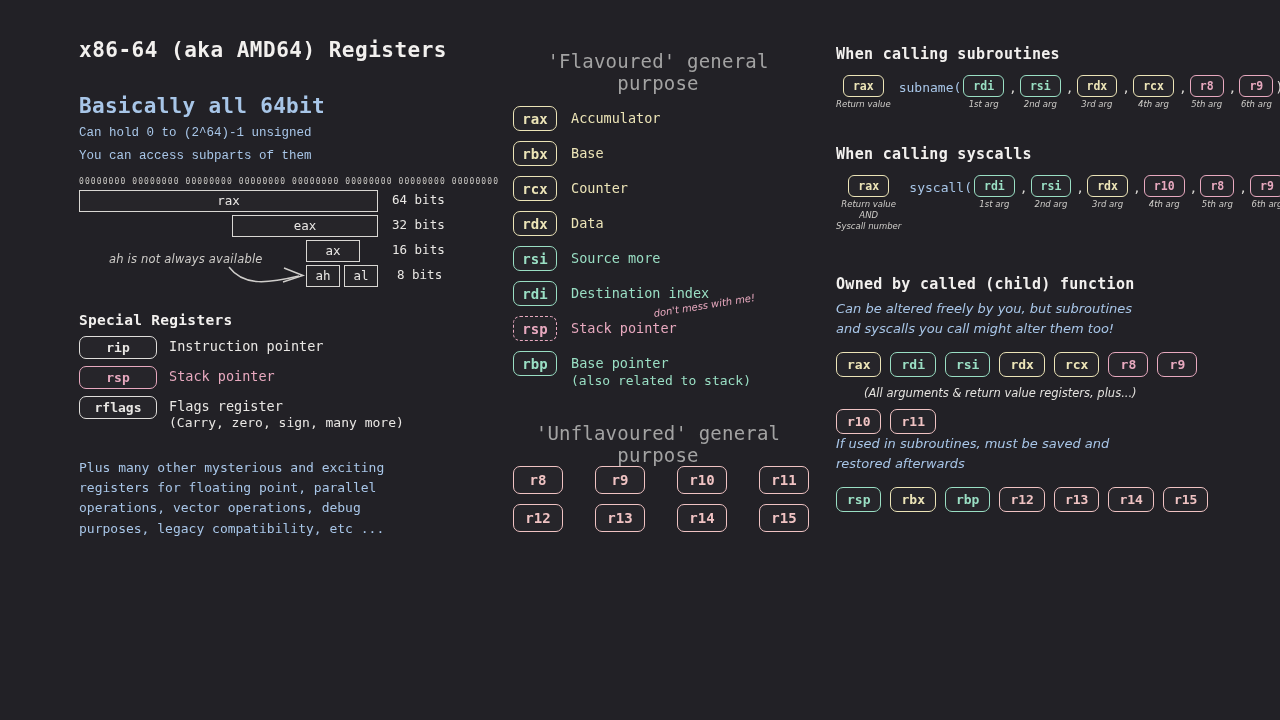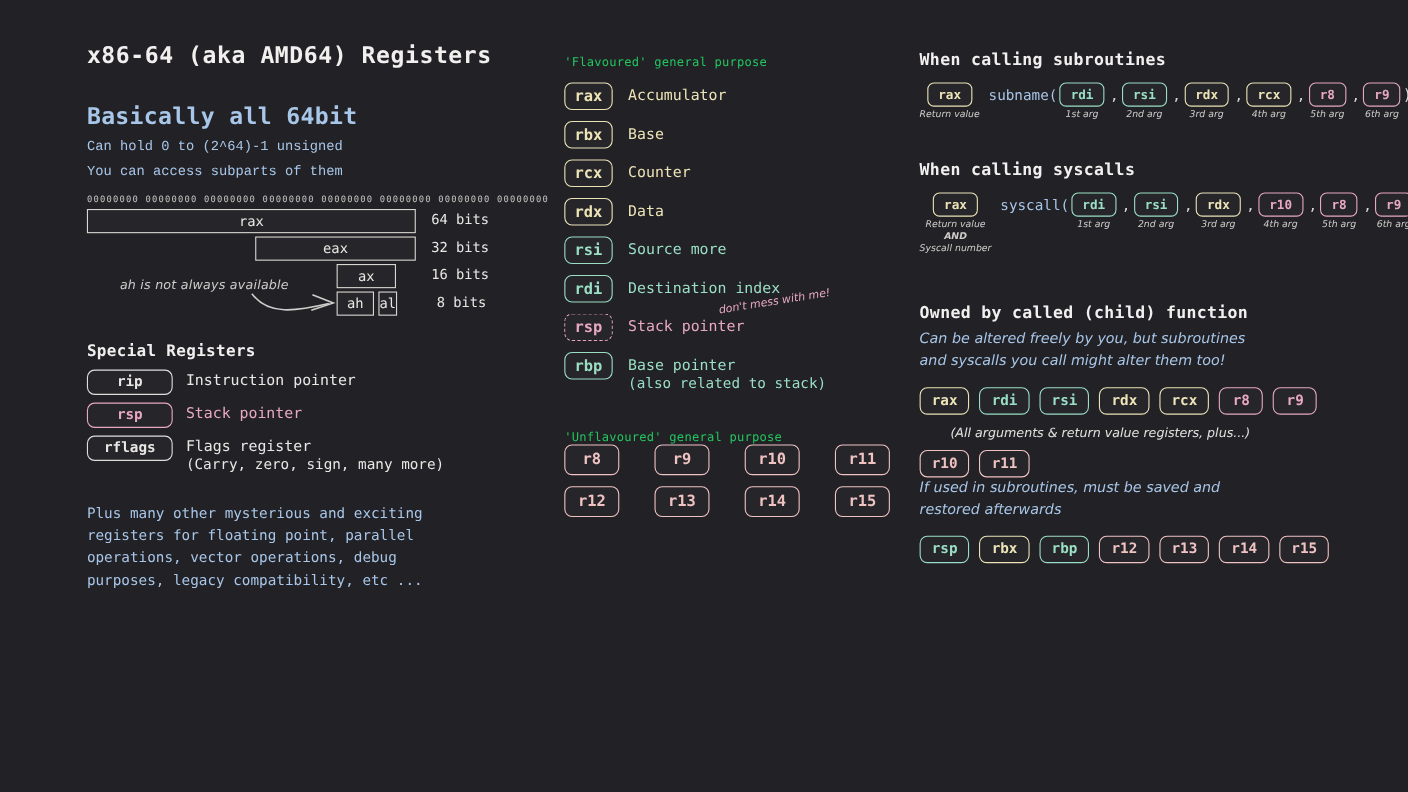--- a/index.html
+++ b/index.html
@@ -47,24 +47,25 @@
     font-family: Liberation Mono, monospace;
   }
   .h-white {
     font-size: 14.5px;
     font-weight: bold;
     color: #f2f0ee;
     margin: 0 0 8px 0;
     letter-spacing: .3px;
   }
   .h-mid {
-    font-size: 11px;
-    color: #22c55e;
+    font-size: 19px;
+    color: #a3a3a3;
     margin: 0 0 12px 0;
     letter-spacing: .2px;
+    text-align: center;
   }
   .hand {
     font-family: "DejaVu Sans", sans-serif;
     font-style: italic;
     font-size: 11.5px;
     color: #cfcdc9;
     letter-spacing: .2px;
   }
   .hand-blue {
     font-family: "DejaVu Sans", sans-serif;
@@ -178,21 +179,21 @@
       <div class="bitbar" style="left:0px;  top:0px;  width:299px;">rax</div>
       <div class="bitlabel" style="top:2px;">64 bits</div>
 
       <div class="bitbar" style="left:153px;top:25px; width:146px;">eax</div>
       <div class="bitlabel" style="top:27px;">32 bits</div>
 
       <div class="bitbar" style="left:227px;top:50px; width:54px;">ax</div>
       <div class="bitlabel" style="top:52px;">16 bits</div>
 
       <div class="bitbar" style="left:227px;top:75px; width:34px;">ah</div>
-      <div class="bitbar" style="left:265px;top:75px; width:17px;">al</div>
+      <div class="bitbar" style="left:265px;top:75px; width:34px;">al</div>
       <div class="bitlabel" style="top:77px; left:318px;">8 bits</div>
 
       <div class="hand" style="position:absolute; left:30px; top:62px;">ah is not always available</div>
 
       <svg class="arrow-svg" width="400" height="108">
         <path d="M 150 77 C 165 97, 190 93, 220 86" stroke="#d0cecb" stroke-width="1.4" fill="none"></path>
         <path d="M 205 78 L 224 85.5 L 204 92" stroke="#d0cecb" stroke-width="1.4" fill="none"></path>
       </svg>
     </div>
 
@@ -317,21 +318,21 @@
         <span class="caption">6th arg</span>
       </div>
       <span class="paren">)</span>
     </div>
 
     <div class="h-white" style="font-size:15px; margin-top:36px; margin-bottom:12px;">When calling syscalls</div>
     <div class="callrow">
       <div class="callitem">
         <span class="chip sm c-cream">rax</span>
         <span class="caption">Return value</span>
-        <span class="caption" style="margin-top:1px;font-weight:bold;">AND</span>
+        <span class="caption" style="margin-top:1px;">AND</span>
         <span class="caption" style="margin-top:1px;">Syscall number</span>
       </div>
       <span class="fname" style="padding-left:6px; padding-right:2px;">syscall(</span>
       <div class="callitem">
         <span class="chip sm c-teal">rdi</span>
         <span class="caption">1st arg</span>
       </div>
       <span class="comma">,</span>
       <div class="callitem">
         <span class="chip sm c-teal">rsi</span>

